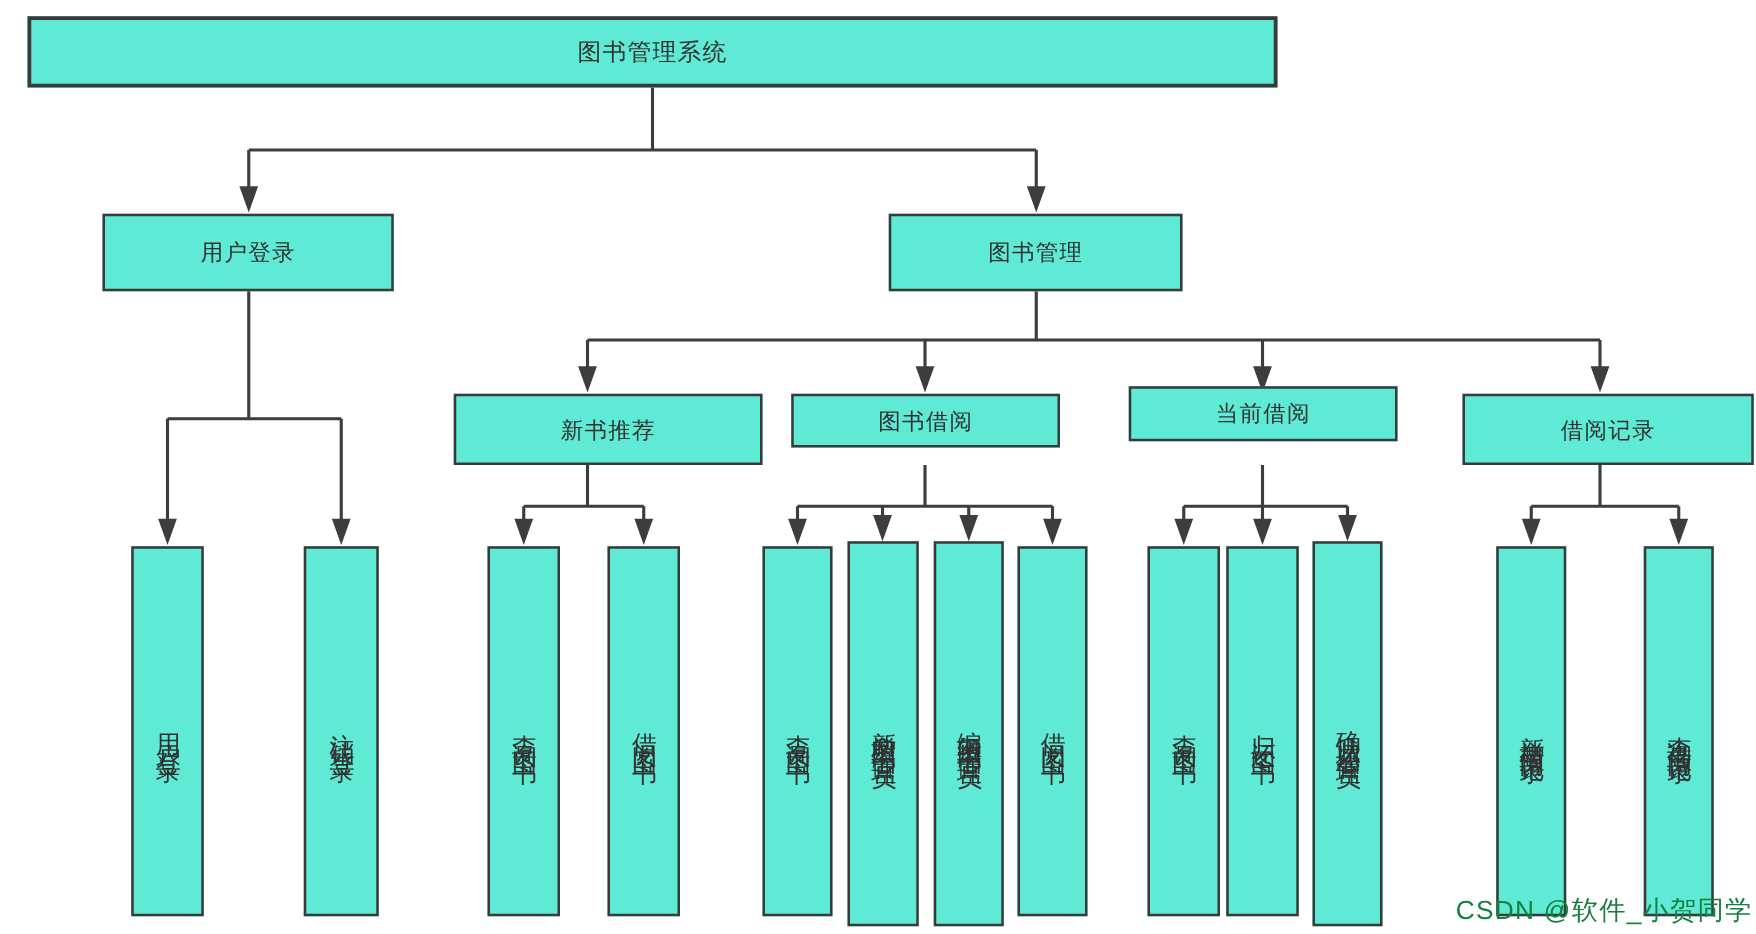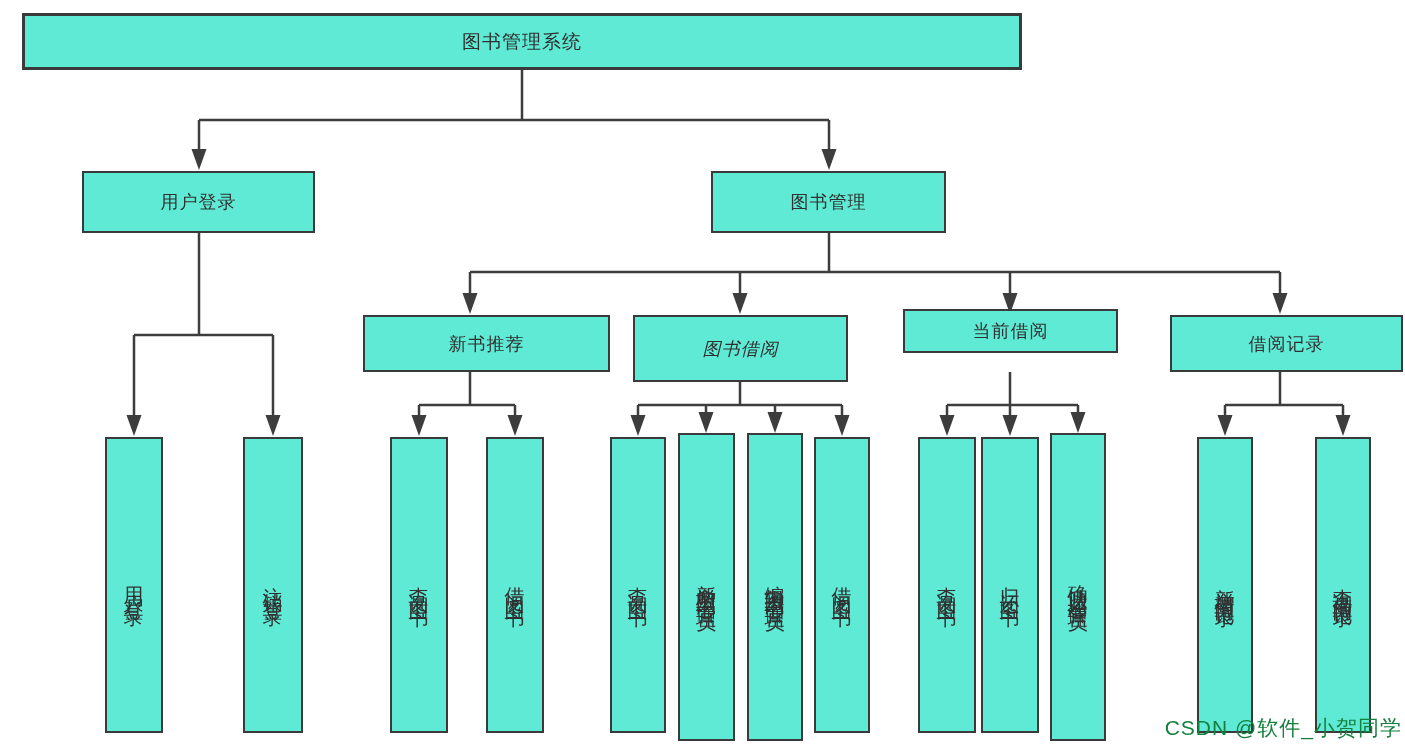--- a/index.html
+++ b/index.html
@@ -102,21 +102,21 @@
       <polygon points="1335.5,415 1350.5,415 1343,436"></polygon>
     </g>
   </svg>
 
   <div class="box root-box" style="left:22px; top:13px; width:1000px; height:57px;">图书管理系统</div>
 
   <div class="box h-box" style="left:82px; top:171px; width:233px; height:62px;">用户登录</div>
   <div class="box h-box" style="left:711px; top:171px; width:235px; height:62px;">图书管理</div>
 
   <div class="box h-box" style="left:363px; top:315px; width:247px; height:57px;">新书推荐</div>
-  <div class="box h-box" style="left:633px; top:315px; width:215px; height:67px;font-style:italic;">图书借阅</div>
+  <div class="box h-box" style="left:633px; top:315px; width:215px; height:43px;">图书借阅</div>
   <div class="box h-box" style="left:903px; top:309px; width:215px; height:44px;">当前借阅</div>
   <div class="box h-box" style="left:1170px; top:315px; width:233px; height:57px;">借阅记录</div>
 
   <div class="box v-box" style="left:105px; top:437px; width:58px; height:296px;">用户登录</div>
   <div class="box v-box" style="left:243px; top:437px; width:60px; height:296px;">注销登录</div>
 
   <div class="box v-box" style="left:390px; top:437px; width:58px; height:296px;">查询图书</div>
   <div class="box v-box" style="left:486px; top:437px; width:58px; height:296px;">借阅图书</div>
 
   <div class="box v-box" style="left:610px; top:437px; width:56px; height:296px;">查询图书</div>

